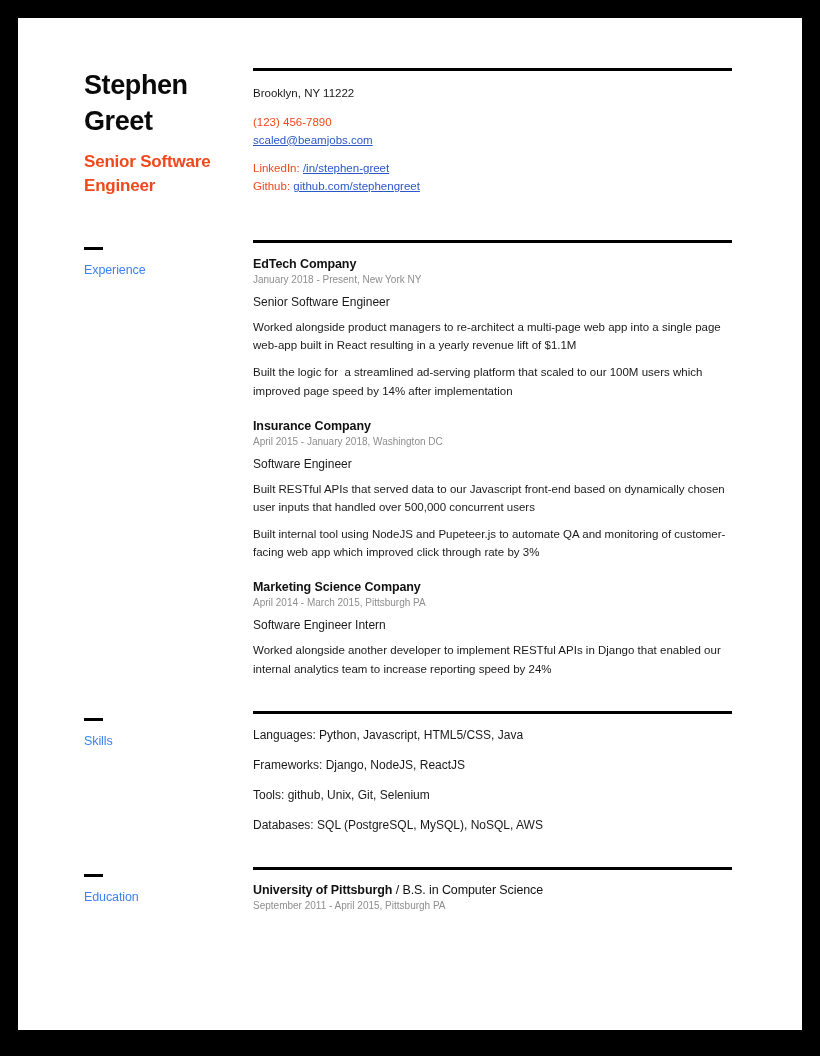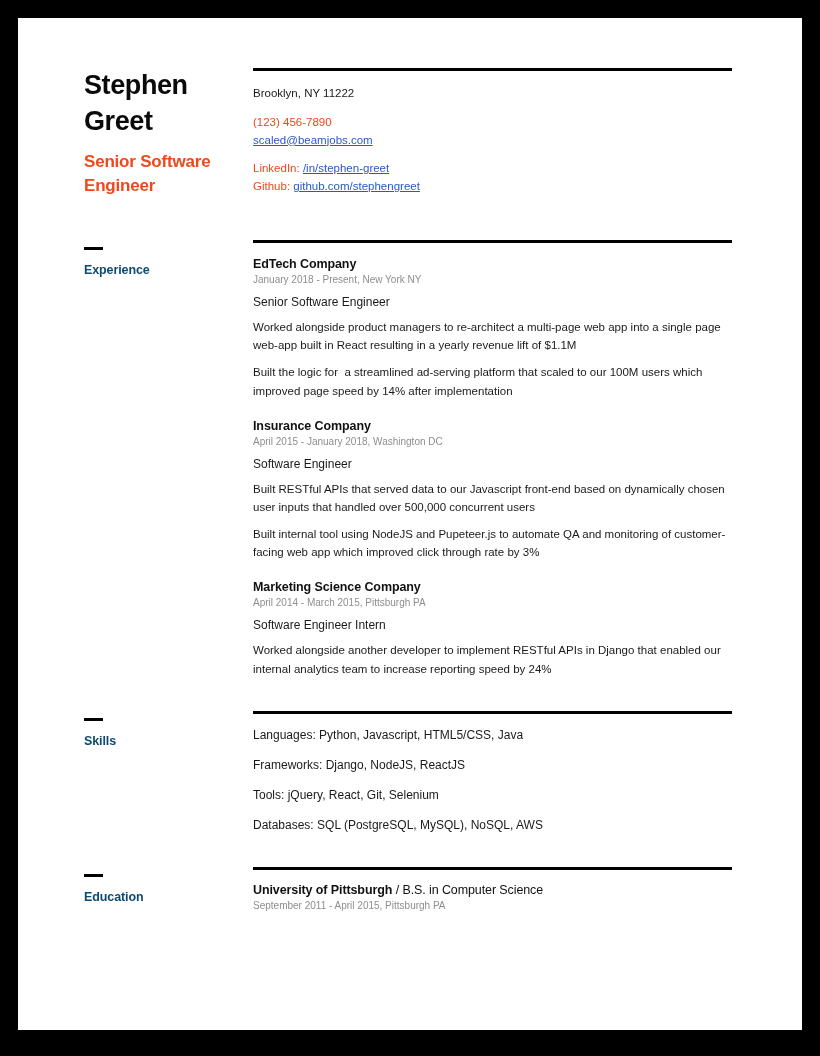--- a/index.html
+++ b/index.html
@@ -103,22 +103,22 @@
 
   .dash {
     width: 19px;
     height: 3px;
     background: #000000;
     margin-bottom: 13px;
   }
 
   .section-label {
     font-size: 12.5px;
-    font-weight: bold;
-    color: #0c4a6e;
+    font-weight: normal;
+    color: #3b82f6;
     letter-spacing: -0.1px;
   }
 
   
   .exp-block { padding-top: 14px; }
 
   .entry { margin-bottom: 19px; }
   .entry:last-child { margin-bottom: 0; }
 
   .company {
@@ -239,21 +239,21 @@
   <div class="row">
     <div class="col-left section-left">
       <div class="dash"></div>
       <div class="section-label">Skills</div>
     </div>
     <div class="col-right">
       <div class="rule"></div>
       <div class="skills-block" id="skills-list">
             <div class="skill-line">Languages: Python, Javascript, HTML5/CSS, Java</div>
             <div class="skill-line">Frameworks: Django, NodeJS, ReactJS</div>
-            <div class="skill-line">Tools: jQuery, React, Git, Selenium</div>
+            <div class="skill-line">Tools: github, Unix, Git, Selenium</div>
             <div class="skill-line">Databases: SQL (PostgreSQL, MySQL), NoSQL, AWS</div>
           </div>
     </div>
   </div>
 
   <div class="spacer-md"></div>
 
   <div class="row">
     <div class="col-left section-left">
       <div class="dash"></div>

